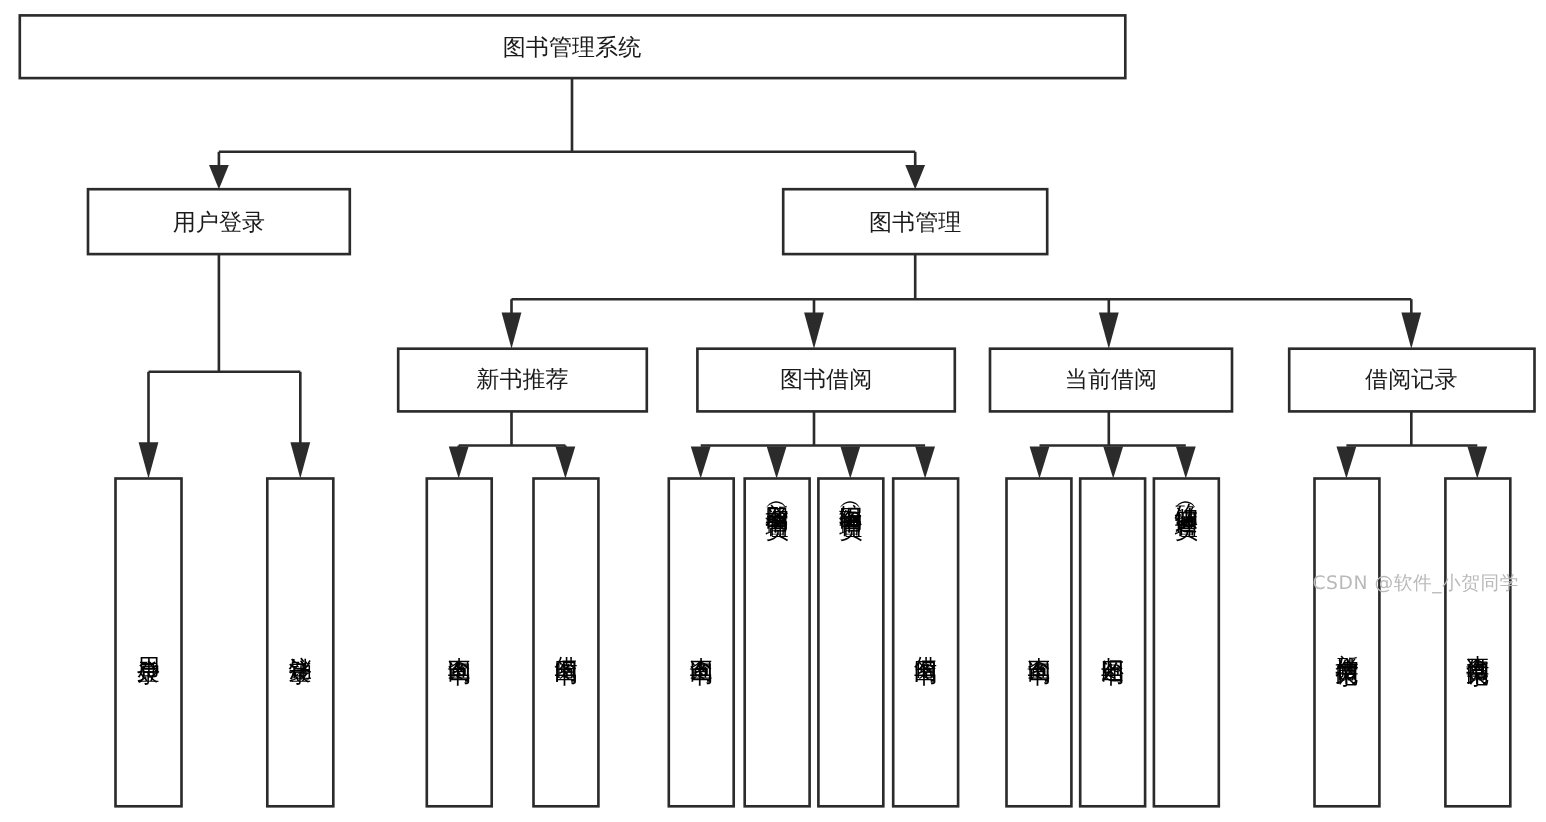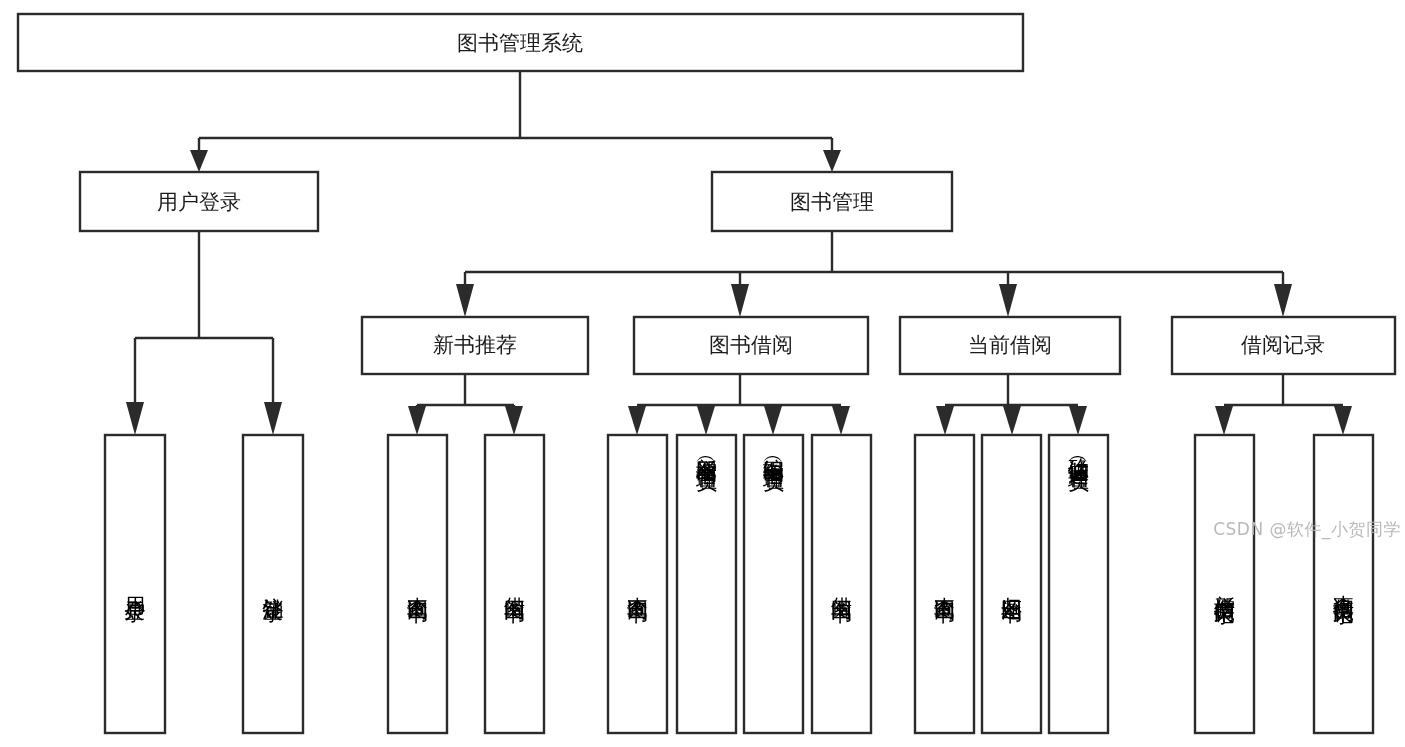--- a/index.html
+++ b/index.html
@@ -52,21 +52,21 @@
     stroke: #2b2b2b;
     stroke-width: 2.4;
     fill: none;
   }
   .arrow-head {
     fill: #2b2b2b;
     stroke: none;
   }
   .watermark {
     position: absolute;
-    right: 4px;
+    right: 24px;
     bottom: 6px;
     font-family: "DejaVu Sans", "Liberation Sans", sans-serif;
     font-size: 17px;
     color: #b9b9b9;
     letter-spacing: 0.5px;
     user-select: none;
     white-space: nowrap;
   }
 </style>
 </head>

